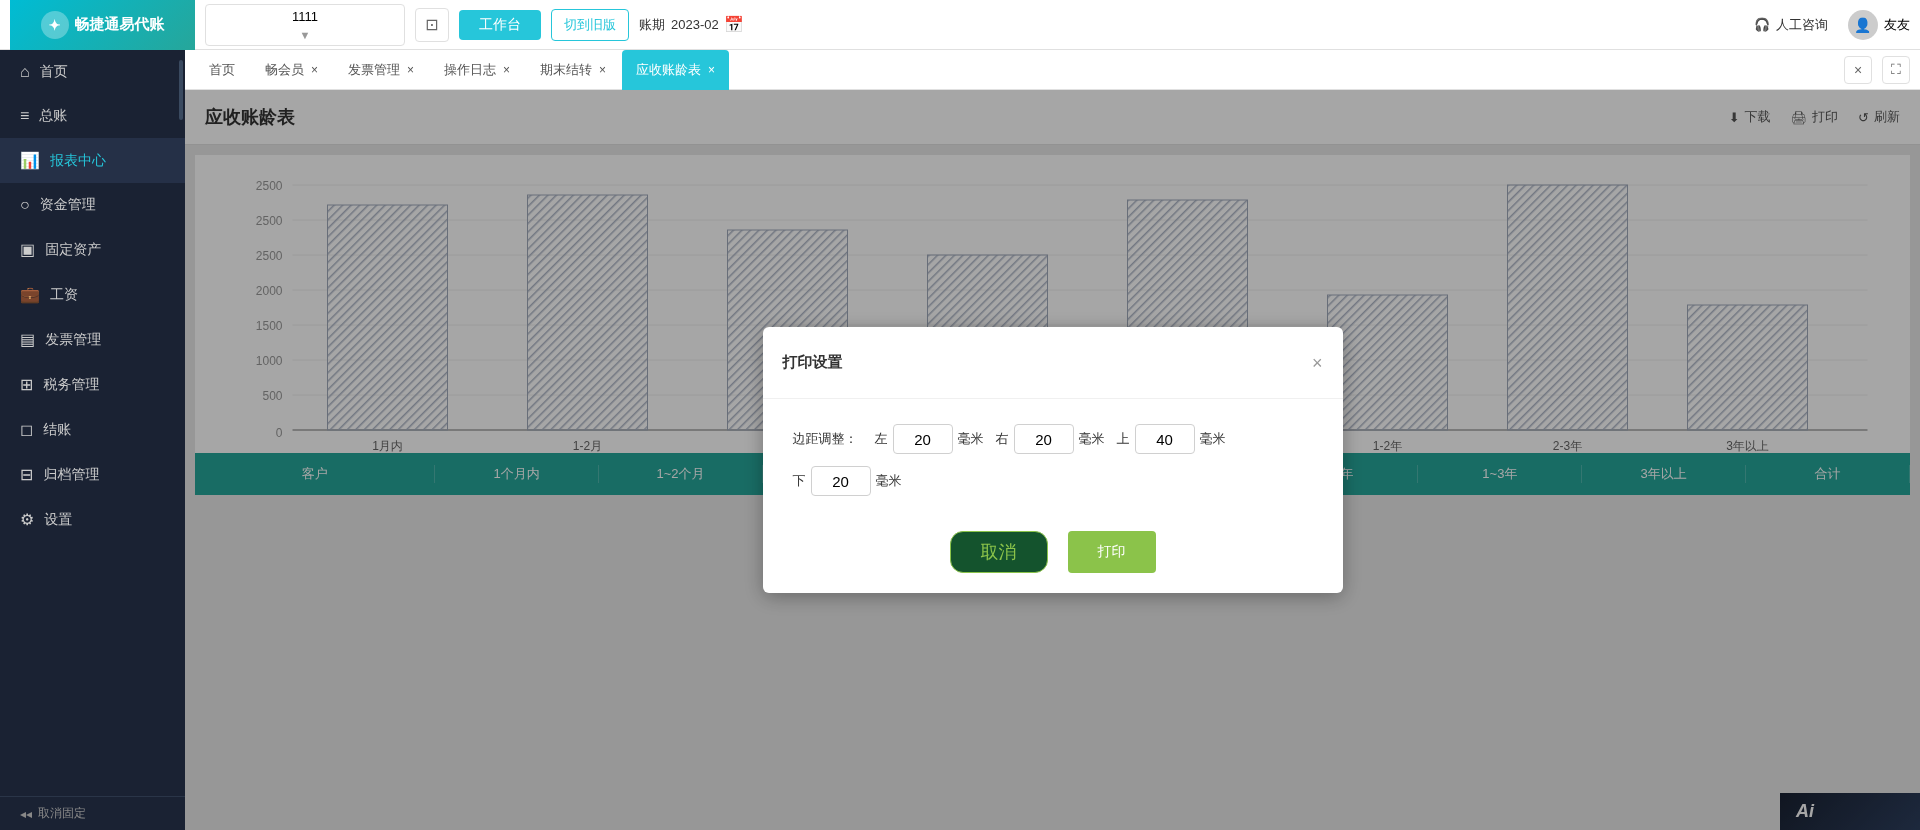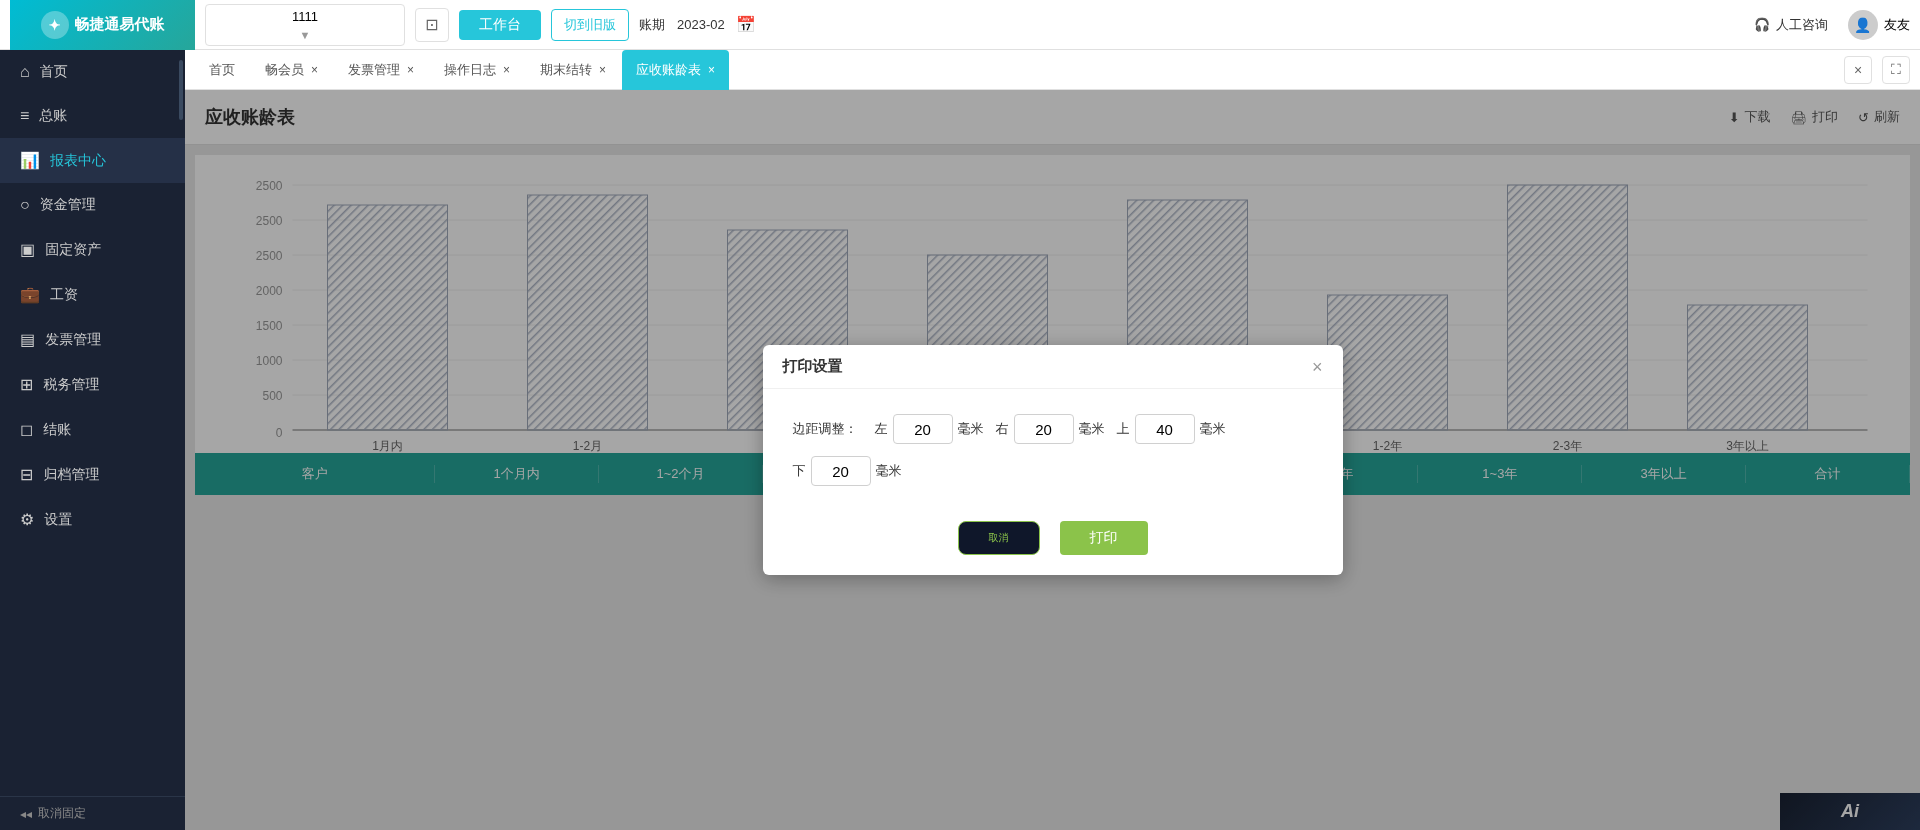--- a/index.html
+++ b/index.html
@@ -70,21 +70,21 @@
       border: 1px solid #26c6da;
       color: #26c6da;
       background: #fff;
       border-radius: 4px;
       padding: 6px 12px;
       font-size: 13px;
       cursor: pointer;
       font-family: inherit;
     }
     .period-area {
-      display: flex; align-items: center; gap: 12px;
+      display: flex; align-items: center; gap: 6px;
       font-size: 13px; color: #333;
     }
     .calendar-icon { color: #26c6da; font-size: 16px; cursor: pointer; }
     .header-right {
       margin-left: auto;
       display: flex; align-items: center; gap: 20px;
     }
     .support-btn {
       display: flex; align-items: center; gap: 5px;
       color: #333; cursor: pointer; font-size: 13px;
@@ -276,21 +276,21 @@
       border-radius: 6px;
       box-shadow: 0 4px 20px rgba(0,0,0,0.3);
       width: 580px;
       padding: 0;
       overflow: hidden;
     }
     .dialog-header {
       display: flex;
       align-items: center;
       justify-content: space-between;
-      padding: 12px 20px;
+      padding: 26px 20px;
       border-bottom: 1px solid #f0f0f0;
     }
     .dialog-title {
       font-size: 15px;
       font-weight: bold;
       color: #333;
     }
     .dialog-close {
       cursor: pointer;
       color: #999;
@@ -337,24 +337,24 @@
     .dialog-footer {
       display: flex;
       justify-content: center;
       gap: 20px;
       padding: 15px 20px 20px;
     }
     .btn-cancel {
       padding: 8px 30px;
       border: 1px solid #8bc34a;
       color: #8bc34a;
-      background: #0f172a;
-      border-radius: 8px;
-      cursor: pointer;
-      font-size: 10px;
+      background: #14532d;
+      border-radius: 13px;
+      cursor: pointer;
+      font-size: 18px;
       font-family: inherit;
     }
     .btn-print {
       padding: 8px 30px;
       border: none;
       color: #fff;
       background: #8bc34a;
       border-radius: 4px;
       cursor: pointer;
       font-size: 14px;
@@ -366,21 +366,21 @@
       position: fixed;
       bottom: 0;
       right: 0;
       background: linear-gradient(135deg, #1a2233, #2d3f5e);
       color: white;
       padding: 8px 16px;
       font-size: 18px;
       font-weight: bold;
       font-style: italic;
       min-width: 140px;
-      text-align: center;
+      text-align: left;
     }
   </style>
 </head>
 <body>
 
 <div class="top-header">
   <div class="logo-area">
     <div class="logo-icon">✦</div>
     <span>畅捷通易代账</span>
   </div>

